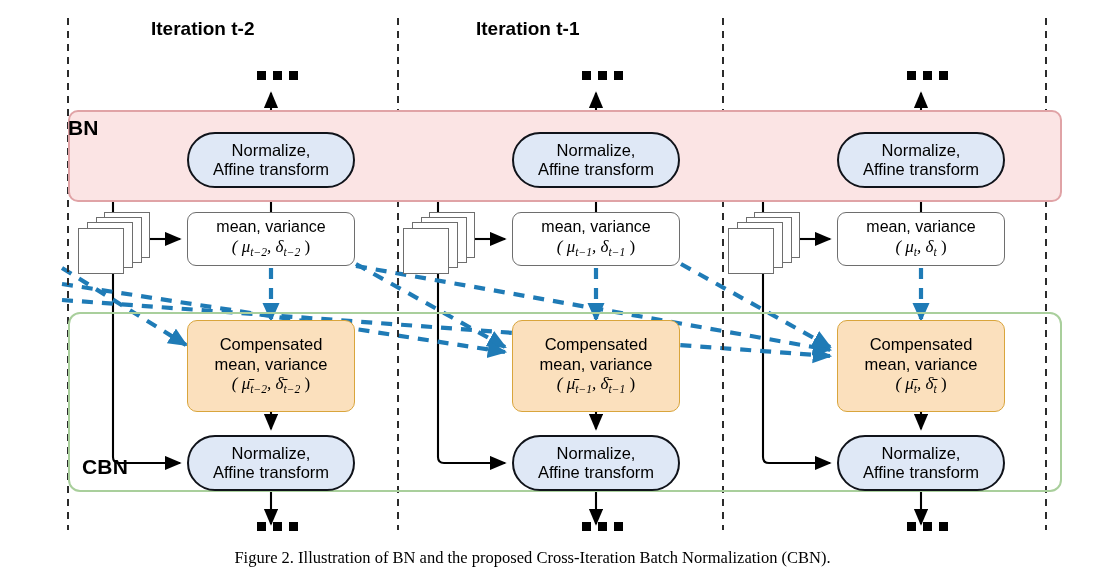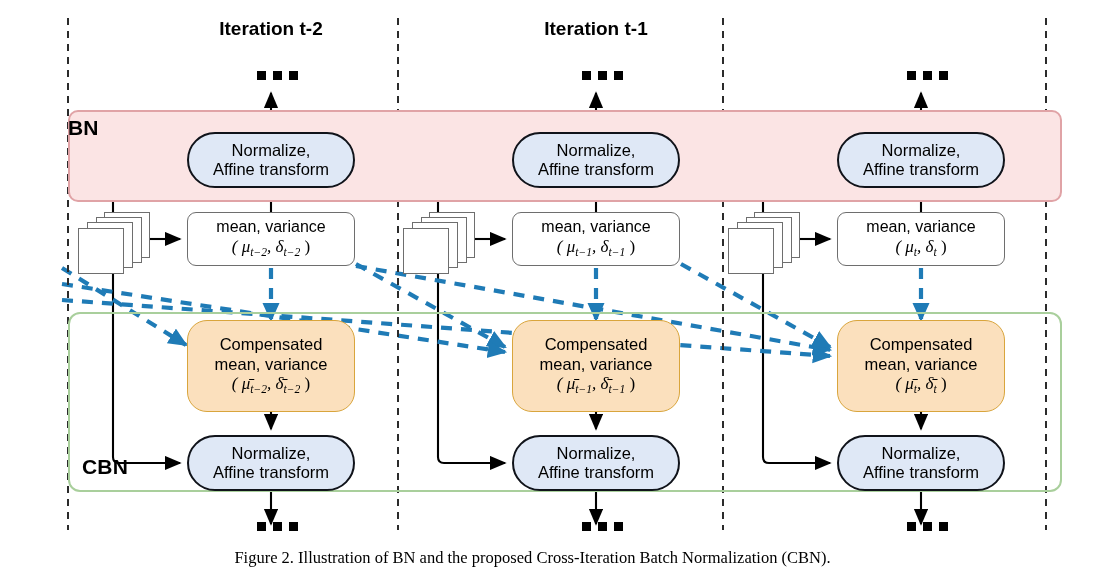--- a/index.html
+++ b/index.html
@@ -18,42 +18,42 @@
   }
   .band-label{
     position:absolute;font-weight:bold;font-size:21px;color:#000;
     letter-spacing:.2px;
   }
   .bn-label{left:68px;top:116px;}
   .cbn-label{left:82px;top:455px;}
 
   
   .col-title{position:absolute;top:18px;font-size:19px;font-weight:bold;
-             color:#000;text-align:center;width:240px;}
+             color:#000;text-align:left;width:240px;}
 
   
   .dots{position:absolute;display:flex;gap:7px;}
   .dots i{display:block;width:9px;height:9px;background:#000;}
 
   
   .node{position:absolute;box-sizing:border-box;display:flex;
         flex-direction:column;align-items:center;justify-content:center;
         text-align:left;line-height:1.16;}
 
   .norm{
     width:168px;height:56px;background:#dfe8f6;border:2px solid #10131a;
     border-radius:28px;font-size:16.5px;color:#000;
   }
   .stat{
     width:168px;height:54px;background:#ffffff;border:1.6px solid #6e6e6e;
     border-radius:9px;font-size:16px;color:#000;
   }
   .comp{
     width:168px;height:92px;background:#fbe0bd;border:1.8px solid #d9a53c;
-    border-radius:20px;font-size:16.5px;color:#000;
+    border-radius:10px;font-size:16.5px;color:#000;
   }
   .math{font-family:"Liberation Serif",serif;font-style:italic;font-size:17px;
         margin-top:0;white-space:nowrap;}
   .math .up{font-style:normal;}
   sub{font-size:.68em;font-style:italic;}
 
   
   .fmaps{position:absolute;width:74px;height:62px;}
   .fmaps span{position:absolute;width:46px;height:46px;background:#fff;
               border:1.5px solid #6e6e6e;box-sizing:border-box;}

